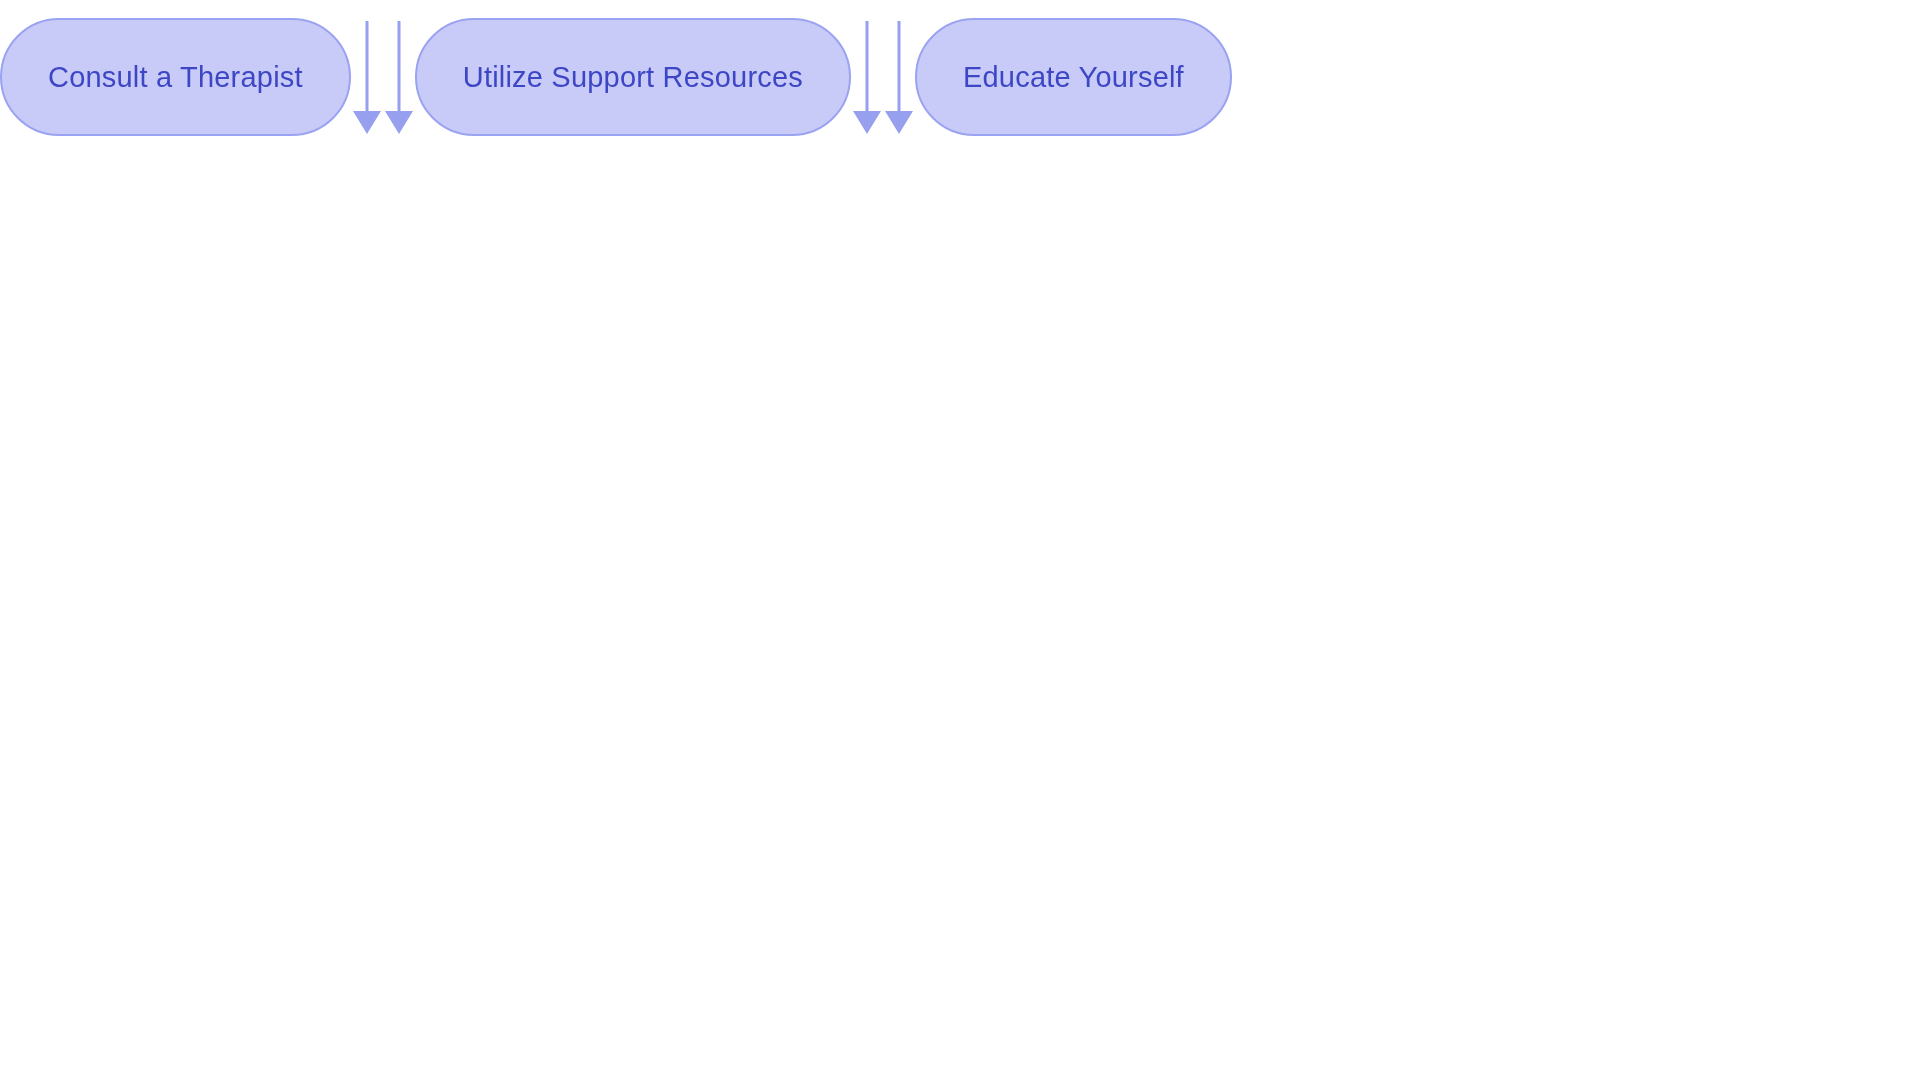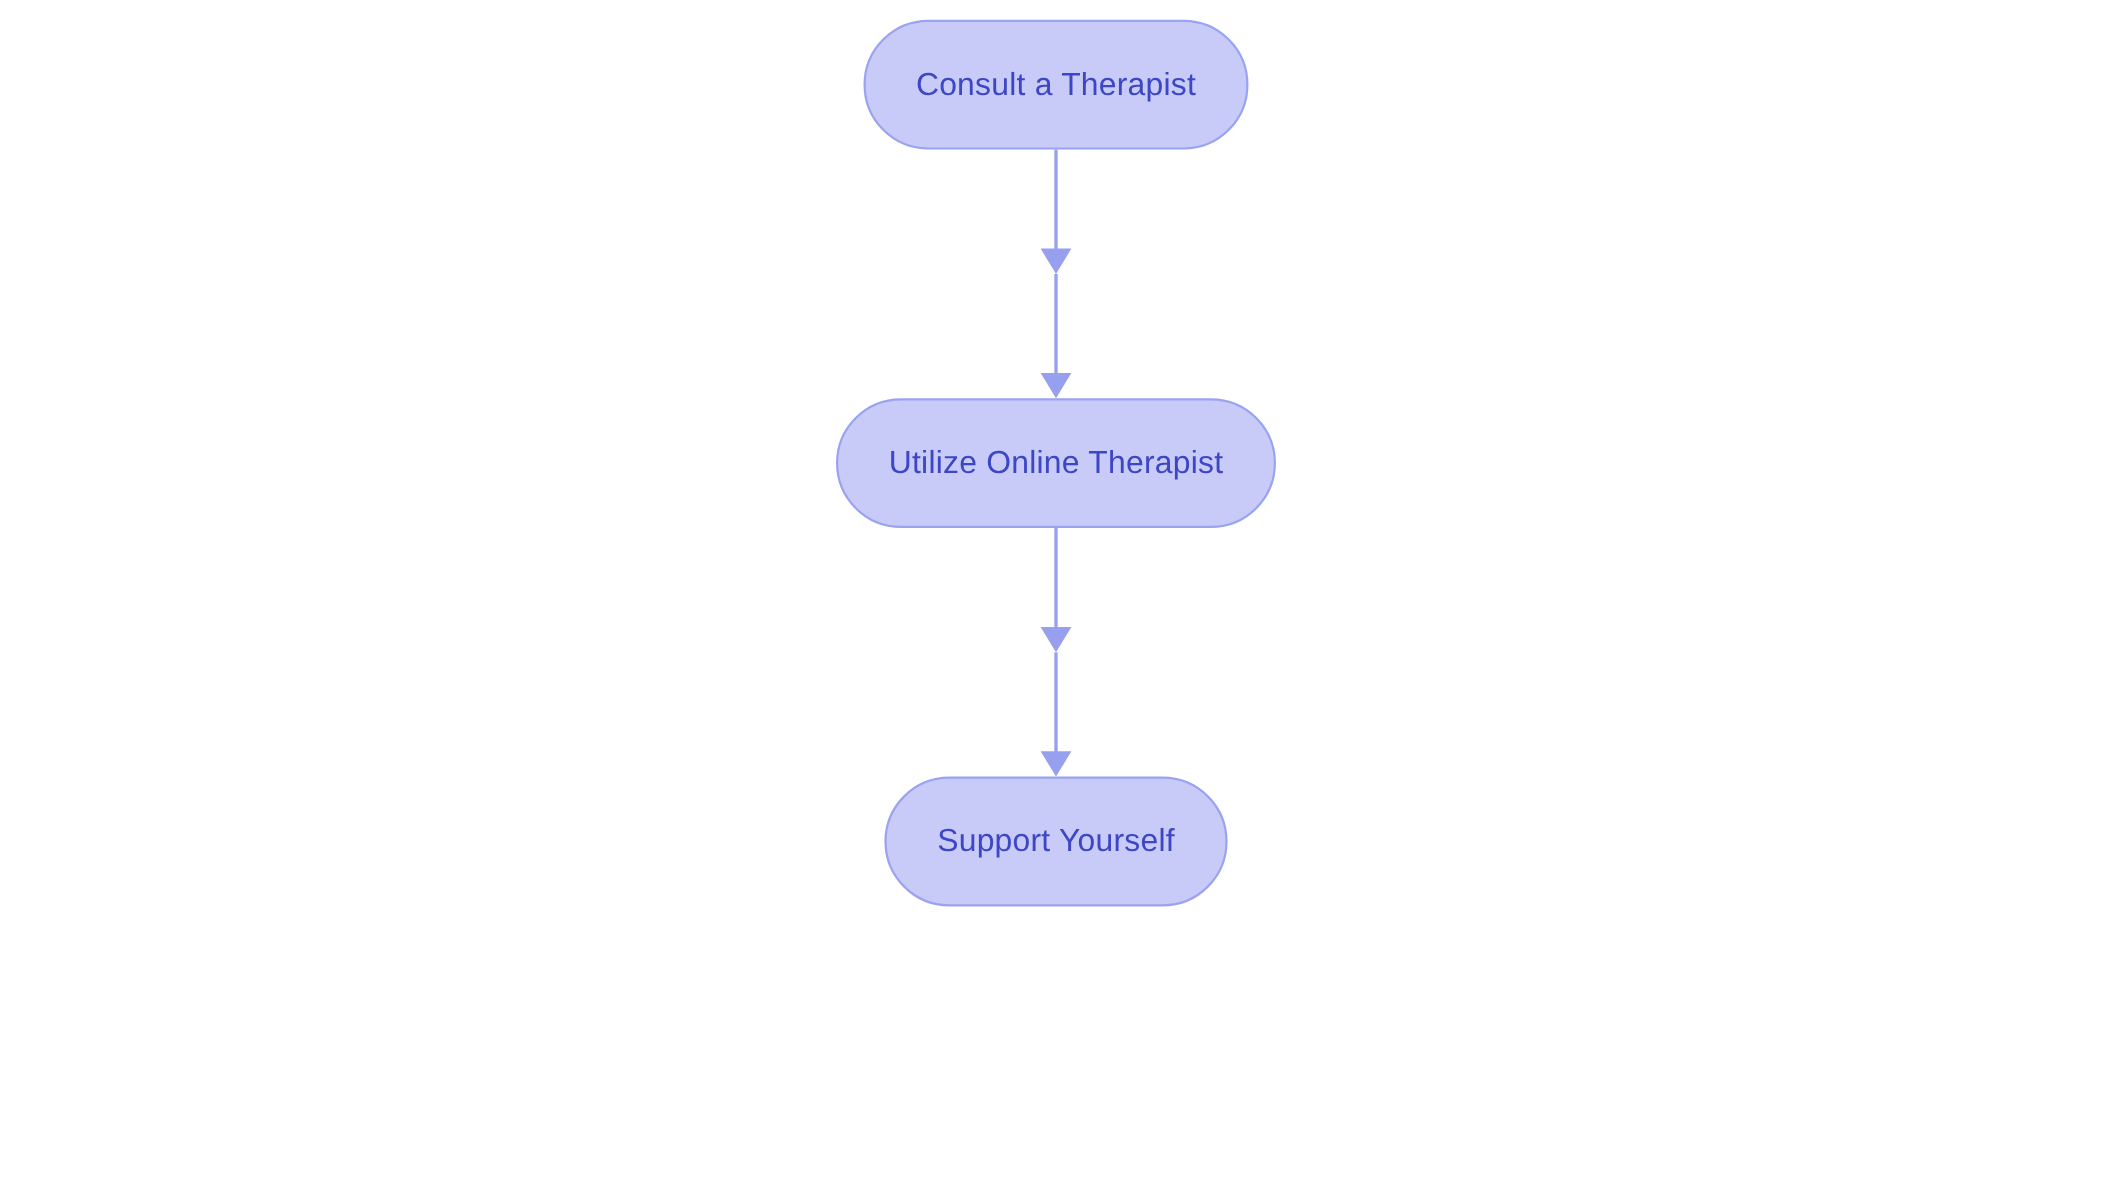--- a/index.html
+++ b/index.html
@@ -21,21 +21,21 @@
     height: 1083px;
     background: var(--bg);
     overflow: hidden;
   }
   .flow-column {
     position: absolute;
     left: 0;
     top: 18px;
     width: 100%;
     display: flex;
-    flex-direction: column;
+    flex-direction: row;
     align-items: center;
   }
   .flow-node {
     height: 118px;
     min-height: 118px;
     display: flex;
     align-items: center;
     justify-content: center;
     padding: 0 46px;
     background: var(--node-fill);
@@ -85,29 +85,29 @@
       <div class="shaft"></div>
       <div class="head"></div>
     </div>
 
 
     <div class="flow-arrow">
       <div class="shaft"></div>
       <div class="head"></div>
     </div>
 
-    <div class="flow-node">Utilize Online Therapist</div>
+    <div class="flow-node">Utilize Support Resources</div>
 
     <div class="flow-arrow">
       <div class="shaft"></div>
       <div class="head"></div>
     </div>
 
 
     <div class="flow-arrow">
       <div class="shaft"></div>
       <div class="head"></div>
     </div>
 
-    <div class="flow-node">Support Yourself</div>
+    <div class="flow-node">Educate Yourself</div>
 
   </div>
 </div>
 
 </body></html>

